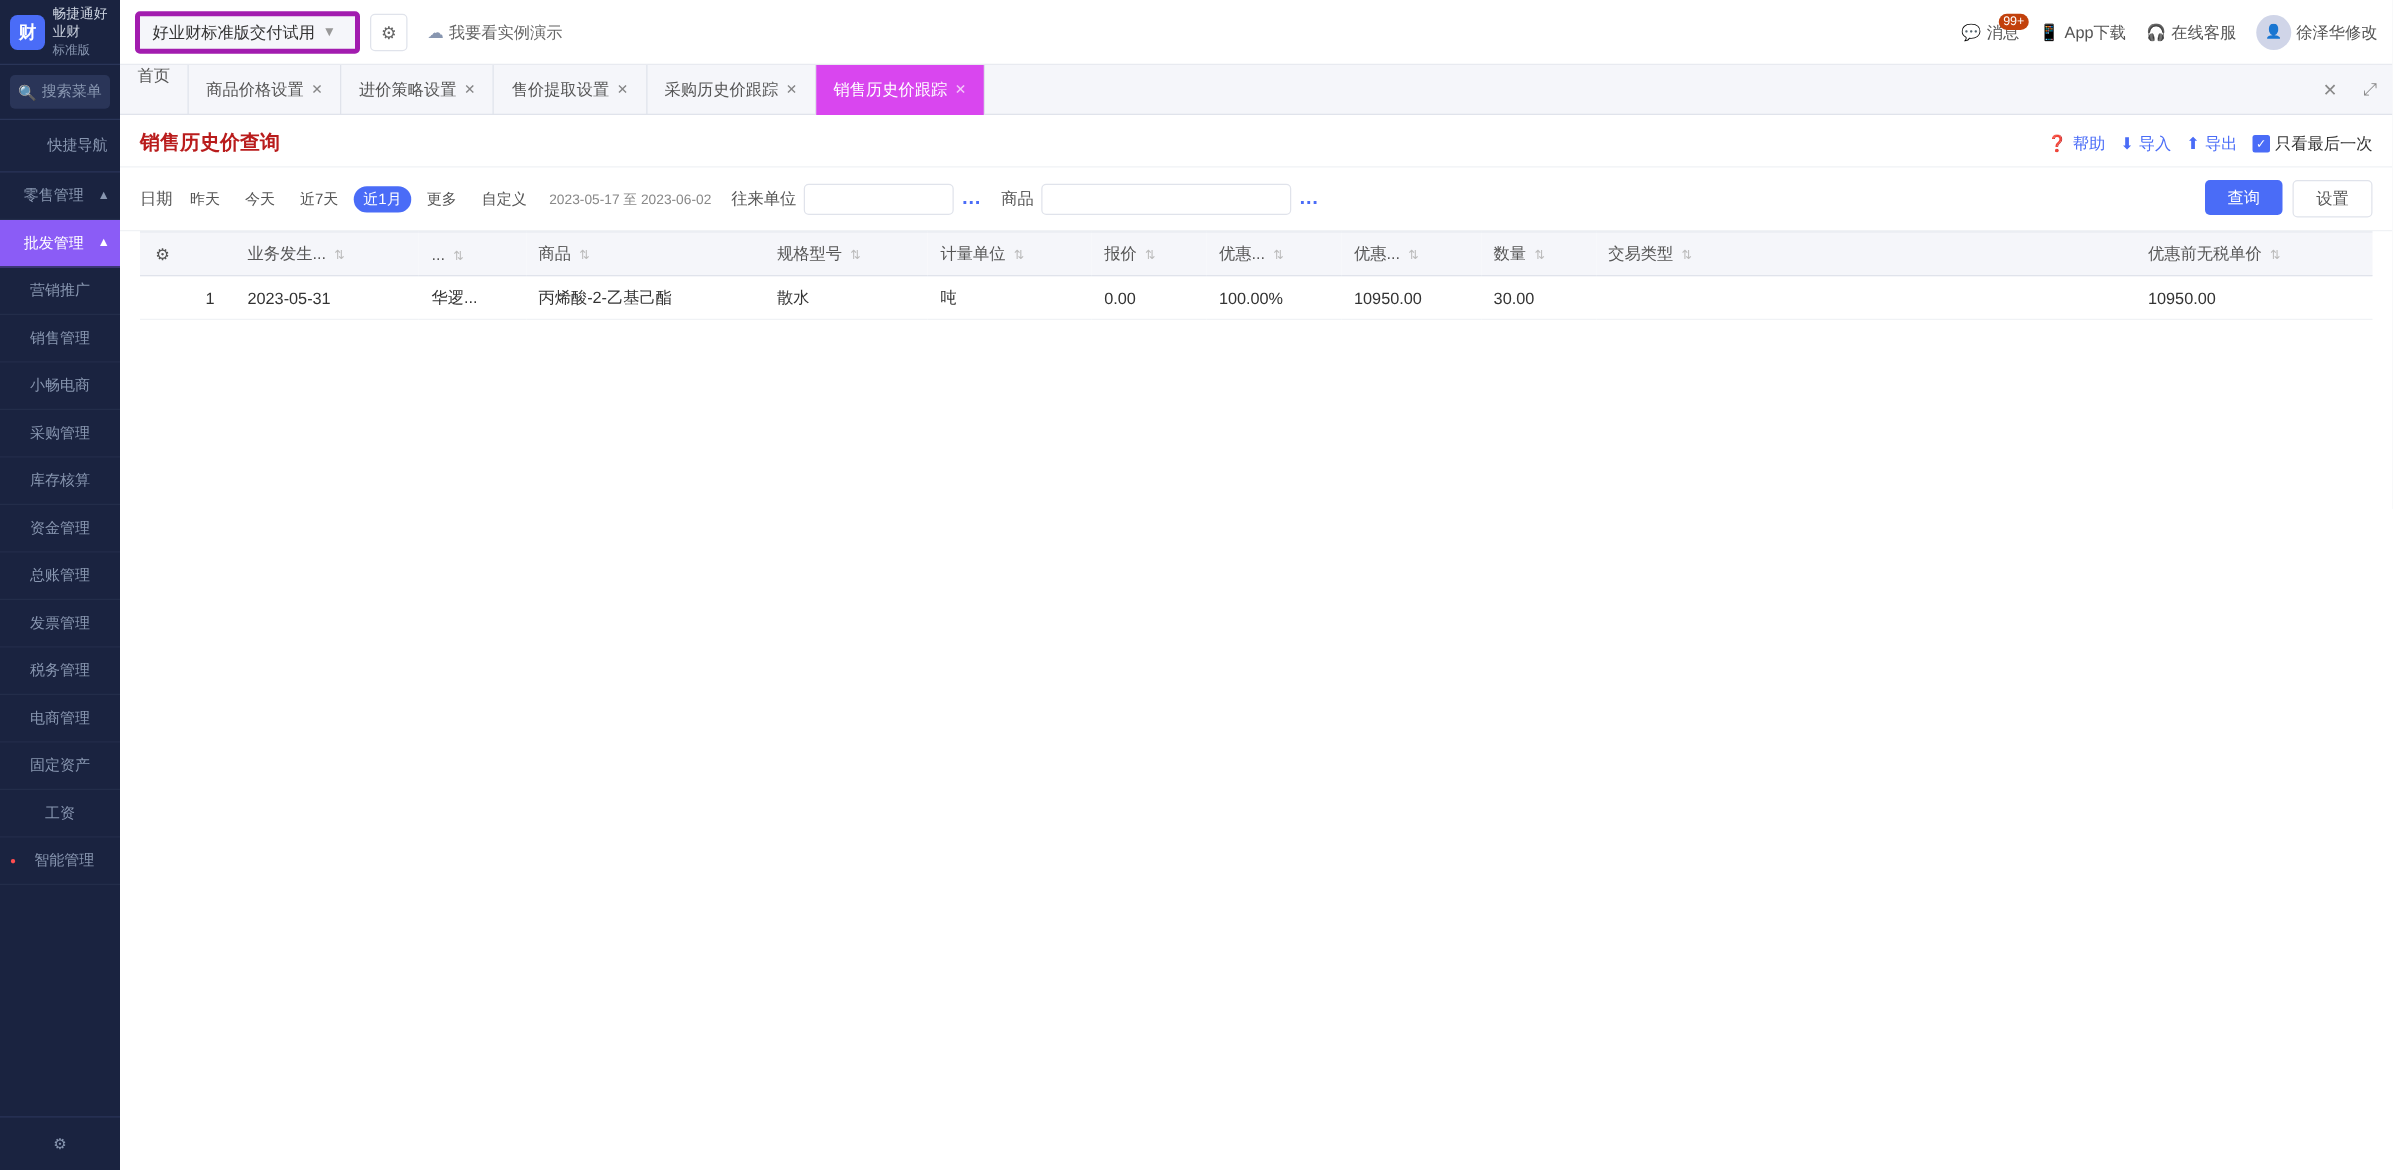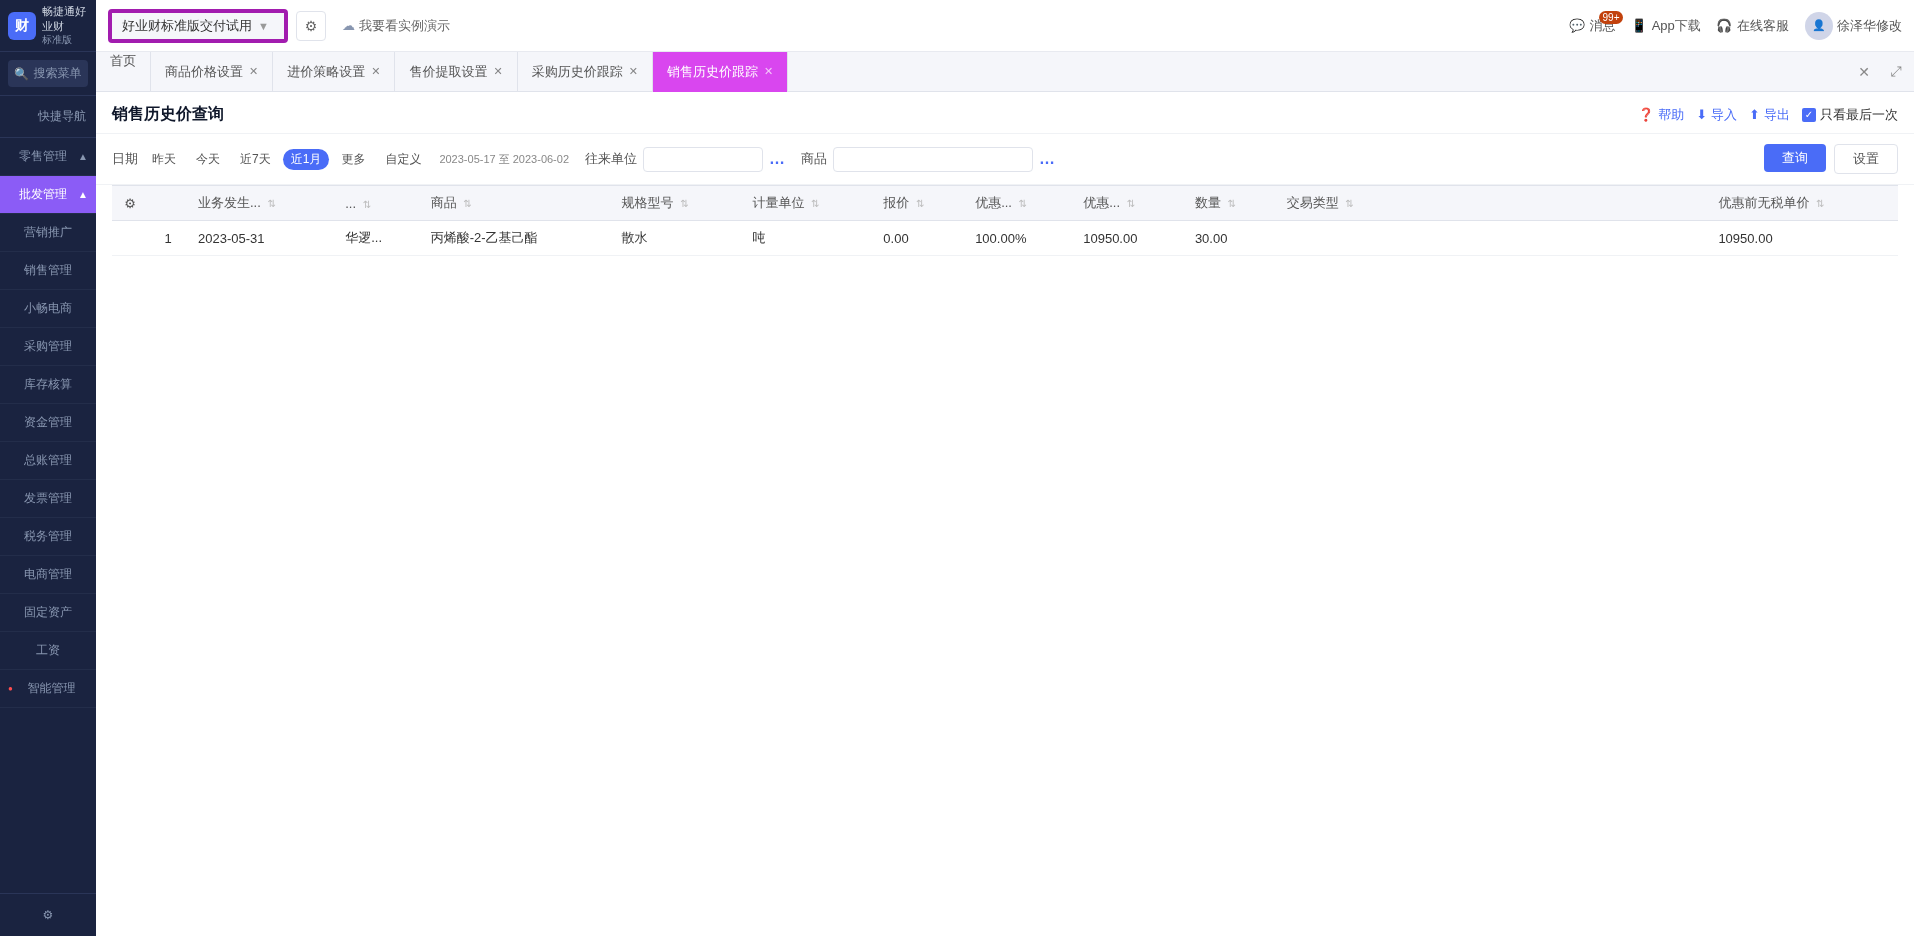--- a/index.html
+++ b/index.html
@@ -228,21 +228,21 @@
       padding: 12px 16px 8px;
       display: flex;
       align-items: center;
       justify-content: space-between;
       border-bottom: 1px solid #f0f2f5;
       flex-shrink: 0;
     }
     .page-title {
       font-size: 16px;
       font-weight: bold;
-      color: #0f172a;
+      color: #b91c1c;
     }
     .page-header-actions {
       display: flex; align-items: center; gap: 12px;
     }
     .page-action-item {
       display: flex; align-items: center; gap: 4px;
       color: #4a6cf7; font-size: 13px; cursor: pointer;
     }
     .only-last-check {
       display: flex; align-items: center; gap: 4px;

